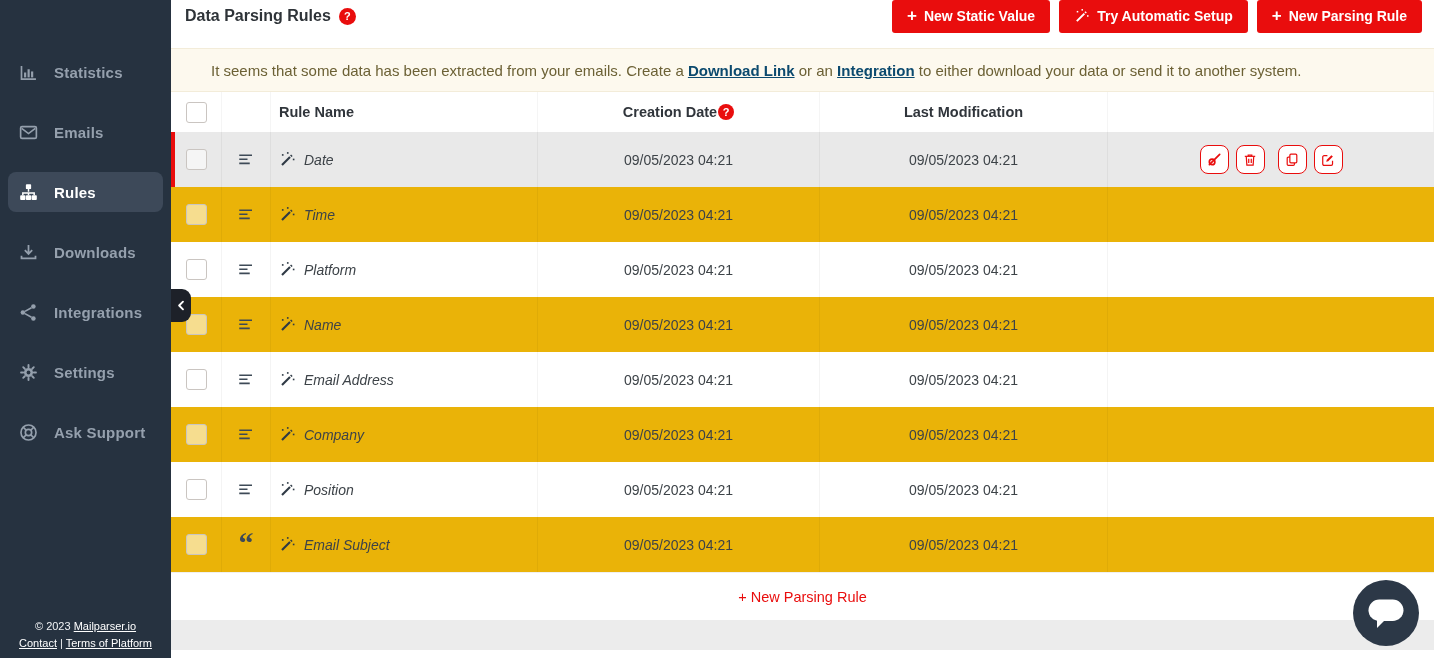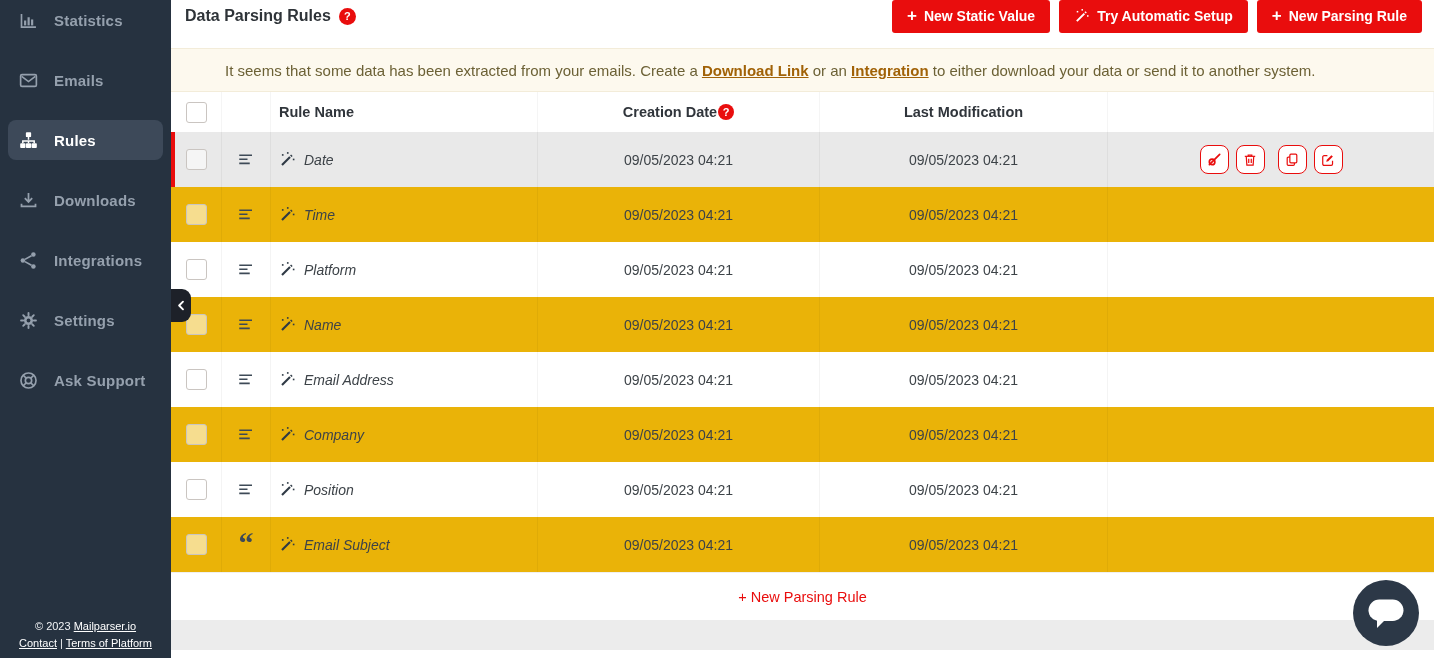--- a/index.html
+++ b/index.html
@@ -10,21 +10,21 @@
     -webkit-font-smoothing:antialiased;
   }
   .app { display:flex; width:100%; height:100%; }
 
   
   .sidebar {
     width:171px; min-width:171px; height:100%;
     background:#263240; position:relative; z-index:4;
     display:flex; flex-direction:column;
   }
-  .side-nav { flex:1; }
+  .side-nav { padding-top:52px; flex:1; }
   .side-item {
     height:40px; margin:0 8px 20px 8px; border-radius:8px;
     display:flex; align-items:center; padding-left:10px;
     color:#95a0ad; cursor:pointer;
   }
   .side-item .s-icon { width:21px; height:21px; display:flex; align-items:center; justify-content:center; }
   .side-item .s-label { margin-left:15px; font-size:15px; font-weight:bold; letter-spacing:.2px; }
   .side-item.active { background:#3d4959; color:#ffffff; }
   .collapse-tab {
     position:absolute; right:-20px; top:289px; width:20px; height:33px;
@@ -53,24 +53,24 @@
     height:33px; background:#e90d0d; color:#fff; border:none; border-radius:3px;
     font-family:"Liberation Sans", sans-serif; font-size:14px; font-weight:bold;
     display:inline-flex; align-items:center; gap:7px; padding:0 15px; margin-left:9px;
     cursor:pointer; white-space:nowrap;
   }
   .btn .plus { font-size:17px; font-weight:bold; line-height:1; position:relative; top:-1px; }
   .btn svg { flex:none; }
 
   .notice {
     height:44px; background:#fdf9ee; border-top:1px solid #f3ecd9; border-bottom:1px solid #f3ecd9;
-    display:flex; align-items:center; padding-left:54px;
+    display:flex; align-items:center; padding-left:40px;
     font-size:15px; color:#6c6135;
   }
-  .notice a { color:#a16207; font-weight:bold; text-decoration:underline; cursor:pointer; }
+  .notice a { color:#0c4a6e; font-weight:bold; text-decoration:underline; cursor:pointer; }
   .notice span, .notice a { white-space:pre; }
 
   
   .grid-row {
     display:grid;
     grid-template-columns:51px 49px 267px 282px 288px auto;
     align-items:center;
   }
   .cell { height:100%; display:flex; align-items:center; border-right:1px solid rgba(0,0,0,0.045); }
   .cell:last-child { border-right:none; }

